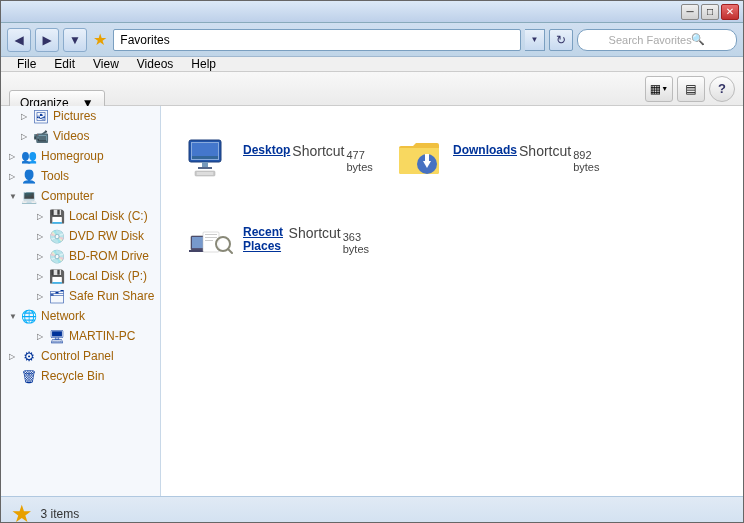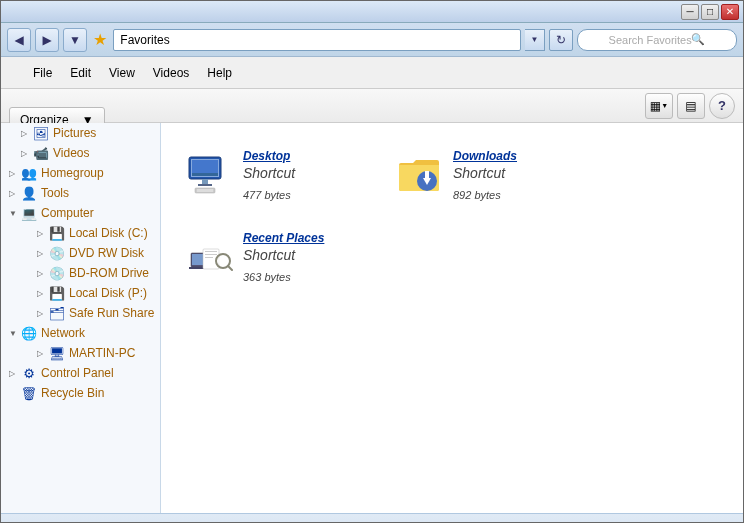--- a/index.html
+++ b/index.html
@@ -121,24 +121,24 @@
       color: #888;
       display: flex;
       align-items: center;
       justify-content: center;
     }
     .search-field span { font-size: 11px; color: #aaa; }
 
     
     .menu-bar {
       background: #f0f0f0;
-      height: 32px;
-      display: flex;
-      align-items: center;
-      padding: 0 24px;
+      height: 15px;
+      display: flex;
+      align-items: center;
+      padding: 0 8px;
       border-bottom: 1px solid #ccc;
       gap: 2px;
     }
     .menu-item {
       padding: 2px 8px;
       cursor: pointer;
       border-radius: 2px;
       font-size: 12px;
       color: #000;
     }
@@ -292,23 +292,22 @@
     .file-icon {
       width: 48px;
       height: 48px;
       flex-shrink: 0;
       display: flex;
       align-items: center;
       justify-content: center;
     }
     .file-info {
       display: flex;
-      flex-direction: column;
+      flex-direction: row;
       gap: 2px;
-      font-style: italic;
     }
     .file-name {
       font-size: 12px;
       font-weight: bold;
       color: #003399;
       text-decoration: underline;
     }
     .file-type {
       font-size: 14px;
       color: #444;

